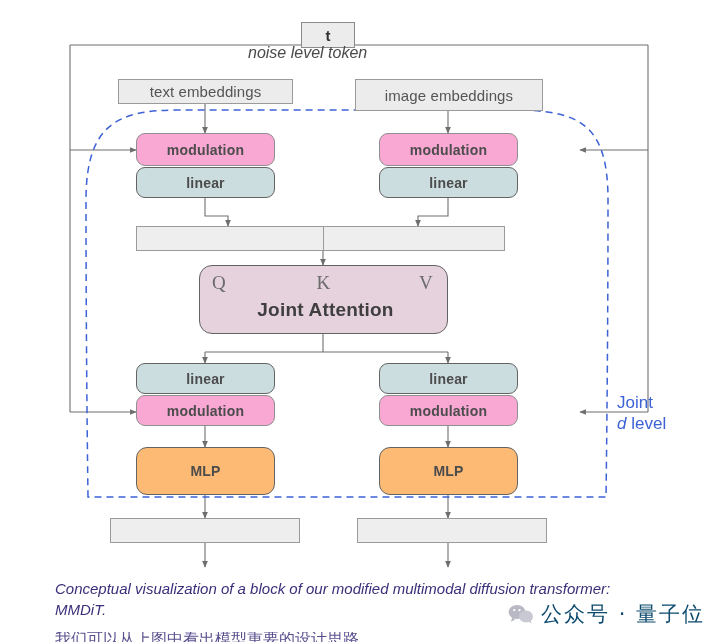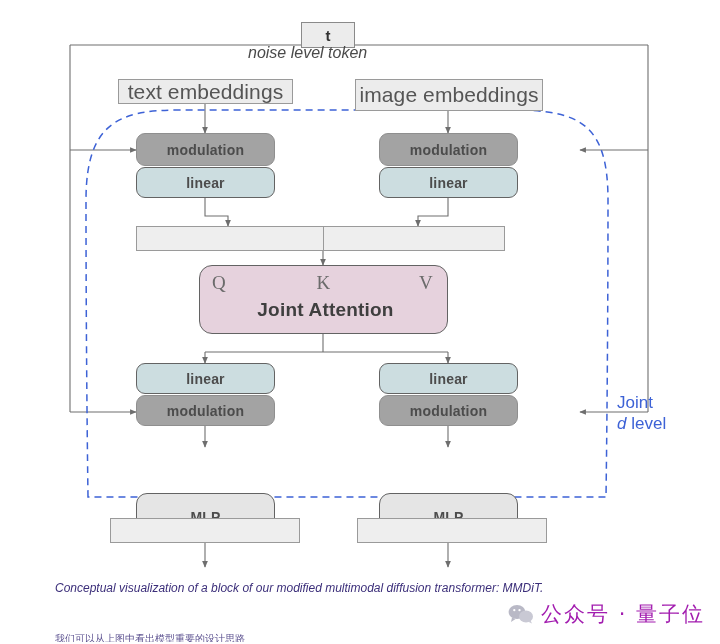--- a/index.html
+++ b/index.html
@@ -13,38 +13,38 @@
 
   .node{
     position:absolute;box-sizing:border-box;
     display:flex;align-items:center;justify-content:center;
     text-align:center;
   }
 
   
   .labelbox{
     background:#ececec;border:1px solid #9a9a9a;
-    font-size:21px;color:#555;letter-spacing:.1px;
+    font-size:15px;color:#555;letter-spacing:.1px;
   }
   
   .tbox{
     background:#ececec;border:1px solid #8a8a8a;
     font-size:15px;font-weight:bold;color:#333;
   }
   
   .bar{background:#eeeeee;border:1px solid #9a9a9a;}
 
   
   .blk{
     border-radius:9px;font-size:14px;font-weight:bold;
     color:#4c4c4c;letter-spacing:.2px;
   }
-  .blk.mod{background:#a3a3a3;border:1px solid #8f8f8f;}
+  .blk.mod{background:#f9a8d4;border:1px solid #8f8f8f;}
   .blk.lin{background:#ccdde0;border:1.6px solid #636363;}
-  .blk.mlp{background:#e5e5e5;border:1.6px solid #636363;border-radius:11px;margin-top:46px;}
+  .blk.mlp{background:#fdba74;border:1.6px solid #636363;border-radius:11px;}
   .blk.attn{
     background:#e6d2dd;border:1.6px solid #636363;border-radius:13px;
     display:block;
   }
   .attn-title{
     position:absolute;left:4px;right:0;bottom:12px;
     font-size:19px;font-weight:bold;color:#3f3f3f;text-align:center;
   }
   .qkv{
     position:absolute;top:6px;font-family:"Liberation Serif", serif;
@@ -57,34 +57,34 @@
   }
 
   .repeat{
     position:absolute;color:#3d62d6;font-size:17px;line-height:21px;
     white-space:nowrap;
   }
   .repeat i{font-style:italic;}
 
   .caption{
     position:absolute;left:55px;top:578px;width:600px;
-    font-style:italic;font-size:12px;line-height:21px;
+    font-style:italic;font-size:15px;line-height:21px;
     color:#3c2f7a;
   }
   .bottomline{
     position:absolute;left:55px;top:632px;width:420px;height:10px;
-    overflow:hidden;color:#3c2f7a;font-size:10px;line-height:14px;
+    overflow:hidden;color:#3c2f7a;font-size:16px;line-height:14px;
     opacity:.85;
   }
 
   
   .watermark{
     position:absolute;left:508px;top:600px;
     display:flex;align-items:center;gap:7px;
-    color:#a21caf;font-size:21px;letter-spacing:2px;
+    color:#0c4a6e;font-size:21px;letter-spacing:2px;
     font-family:"DejaVu Sans", sans-serif;
   }
   .wm-icon{display:block;}
 </style>
 </head>
 <body>
 
 <div id="stage">
 
   <svg id="wires" viewBox="0 0 720 644">

